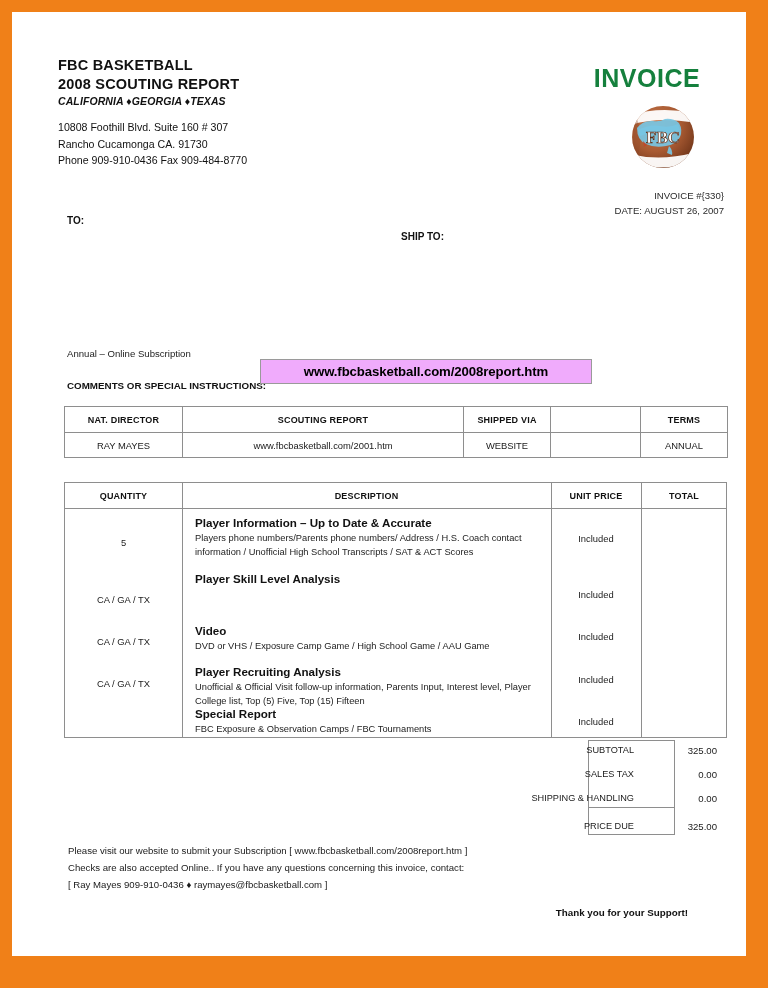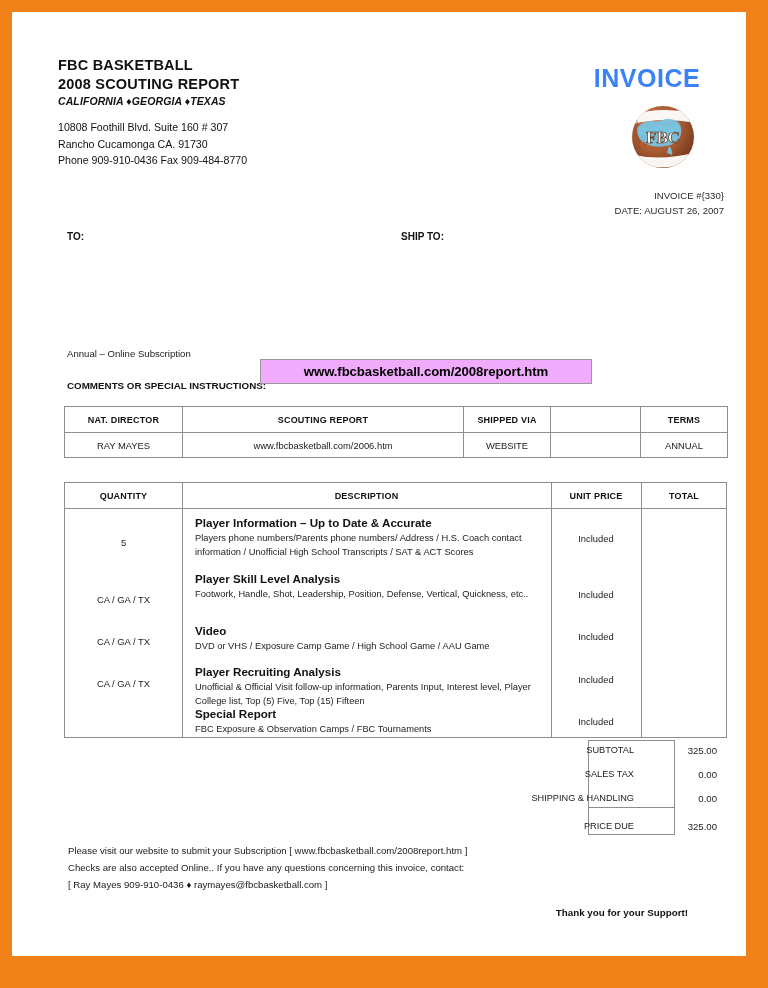--- a/index.html
+++ b/index.html
@@ -25,33 +25,33 @@
 
   
   .hdr-left{position:absolute;left:46px;top:44px;width:380px;}
   .co-name{font-size:14.5px;font-weight:bold;color:#111;letter-spacing:.2px;line-height:19px;}
   .co-sub{font-size:14.5px;font-weight:bold;color:#111;letter-spacing:.2px;line-height:19px;}
   .co-states{font-size:10.5px;font-weight:bold;font-style:italic;color:#111;margin-top:1px;letter-spacing:.1px;}
   .co-addr{margin-top:12px;font-size:10.6px;color:#111;line-height:16.5px;}
 
   .invoice-word{
     position:absolute;left:560px;top:52px;width:150px;
-    text-align:center;font-size:25px;font-weight:bold;color:#3b82f6;
+    text-align:center;font-size:25px;font-weight:bold;color:#15803d;
     letter-spacing:.5px;
   }
   .logo{
     position:absolute;left:612px;top:88px;width:78px;height:72px;
   }
   .inv-meta{
     position:absolute;left:520px;top:176px;width:192px;
     text-align:right;font-size:9.6px;color:#2b2b2b;line-height:15px;
   }
 
   
-  .to-label{position:absolute;left:55px;top:219px;font-size:10px;font-weight:bold;color:#111;}
+  .to-label{position:absolute;left:55px;top:203px;font-size:10px;font-weight:bold;color:#111;}
   .shipto-label{position:absolute;left:389px;top:219px;font-size:10px;font-weight:bold;color:#111;}
 
   
   .comments-label{position:absolute;left:55px;top:320px;font-size:9.8px;font-weight:bold;color:#111;margin-top:48px;}
   .comments-value{position:absolute;left:55px;top:336px;font-size:9.6px;color:#222;}
   .url-box{
     position:absolute;left:248px;top:347px;width:330px;height:23px;
     border:1.5px solid #9a9a9a;background:#f0abfc;
     display:flex;align-items:center;justify-content:center;
     font-size:13.2px;font-weight:bold;color:#000;letter-spacing:-.1px;
@@ -163,21 +163,21 @@
       <tbody>
           <tr>
         <td class="th">NAT.  DIRECTOR</td>
         <td class="th">SCOUTING REPORT</td>
         <td class="th">SHIPPED VIA</td>
         <td class="th"></td>
         <td class="th">TERMS</td>
       </tr>
       <tr>
         <td class="td">RAY MAYES</td>
-        <td class="td">www.fbcbasketball.com/2006.htm</td>
+        <td class="td">www.fbcbasketball.com/2001.htm</td>
         <td class="td">WEBSITE</td>
         <td class="td"></td>
         <td class="td">ANNUAL</td>
       </tr>
     </tbody>
       </table>
 
     <div class="items-frame">
       <div class="ln-h"></div>
       <div class="vline" style="left:117px;"></div>
@@ -192,21 +192,20 @@
       <div class="row-qty" style="top:54px;">5</div>
       <div class="row-desc" style="top:32px;">
         <div class="line-title">Player Information – Up to Date &amp; Accurate</div>
         <div class="line-desc">Players phone numbers/Parents phone numbers/ Address / H.S. Coach contact information / Unofficial High School Transcripts / SAT &amp; ACT Scores</div>
       </div>
       <div class="row-price" style="top:50px;">Included</div>
 
       <div class="row-qty" style="top:111px;">CA / GA / TX</div>
       <div class="row-desc" style="top:88px;">
         <div class="line-title">Player Skill Level Analysis</div>
-        <div class="line-desc">Footwork, Handle, Shot, Leadership, Position, Defense, Vertical, Quickness, etc..</div>
       </div>
       <div class="row-price" style="top:106px;">Included</div>
 
       <div class="row-qty" style="top:153px;">CA / GA / TX</div>
       <div class="row-desc" style="top:140px;">
         <div class="line-title">Video</div>
         <div class="line-desc">DVD or VHS / Exposure Camp Game / High School Game / AAU Game</div>
       </div>
       <div class="row-price" style="top:148px;">Included</div>
 

